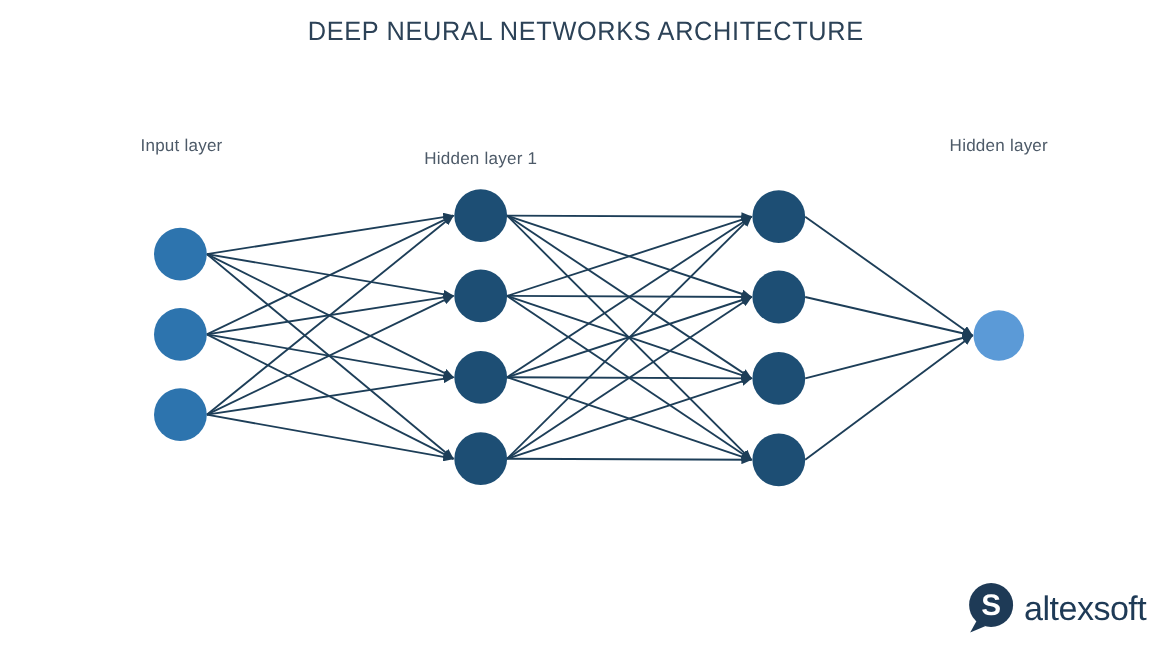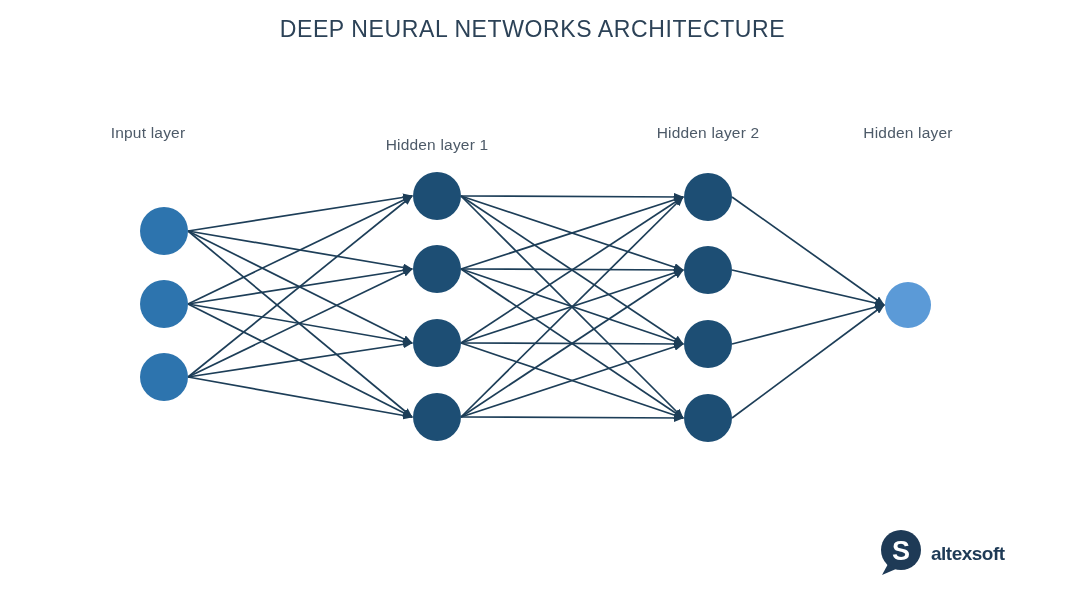--- a/index.html
+++ b/index.html
@@ -40,37 +40,36 @@
     position:absolute;
     left:878px;
     top:528px;
     height:48px;
     display:flex;
     align-items:center;
     gap:8px;
   }
   .logo-text{
     color:var(--logo);
-    font-size:19px;
-    font-weight:700;
+    font-size:31px;
+    font-weight:400;
     letter-spacing:-0.5px;
     line-height:1;
     padding-top:2px;
   }
 </style>
 </head>
 <body>
 
 <main class="slide">
 
   <h1 class="diagram-title">DEEP NEURAL NETWORKS ARCHITECTURE</h1>
 
-  <div class="layer-label" style="left: 58px; top: 124px;">Input layer</div>
+  <div class="layer-label" style="left: 75px; top: 124px;">Input layer</div>
   <div class="layer-label" style="left: 347px; top: 124px; margin-top: 12px;">Hidden layer 1</div>
-  <div class="layer-label" style="left: 618px; top: 124px;">Hidden layer 2</div>
   <div class="layer-label" style="left: 818px; top: 124px;">Hidden layer</div>
 
   <svg id="net" class="net" width="1065" height="600" viewBox="0 0 1065 600">
     <defs>
       <marker id="arrow" markerUnits="userSpaceOnUse" markerWidth="11" markerHeight="8" refX="9" refY="4" orient="auto">
         <path d="M0,0 L10,4 L0,8 Z" fill="var(--edge)"></path>
       </marker>
     </defs>
     <g id="edges">
         <line x1="188" y1="231" x2="412" y2="196" stroke="var(--edge)" stroke-width="1.7" marker-end="url(#arrow)"></line>

